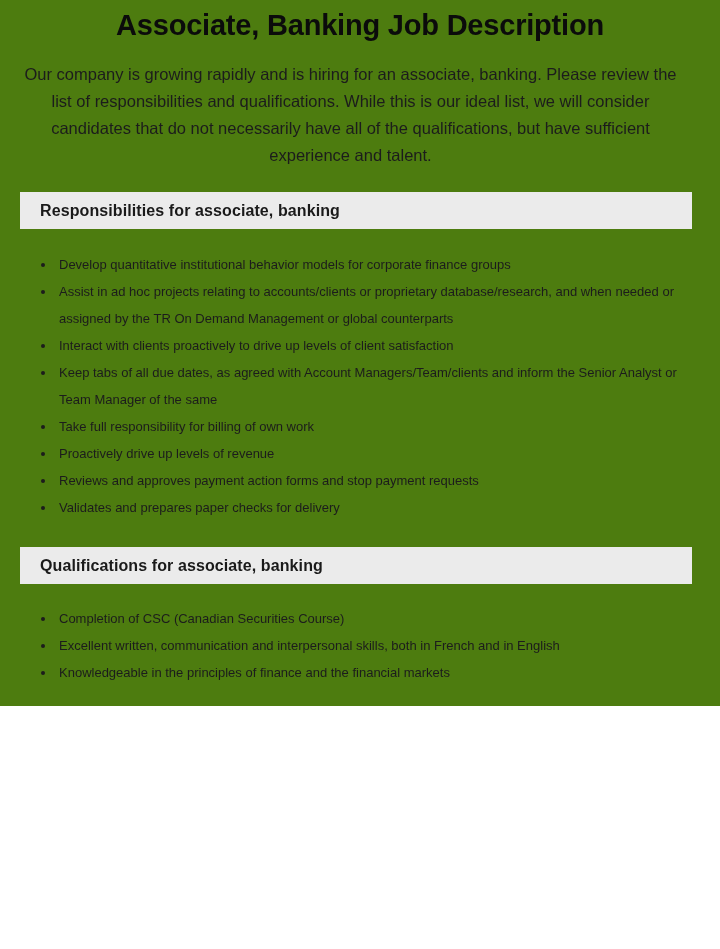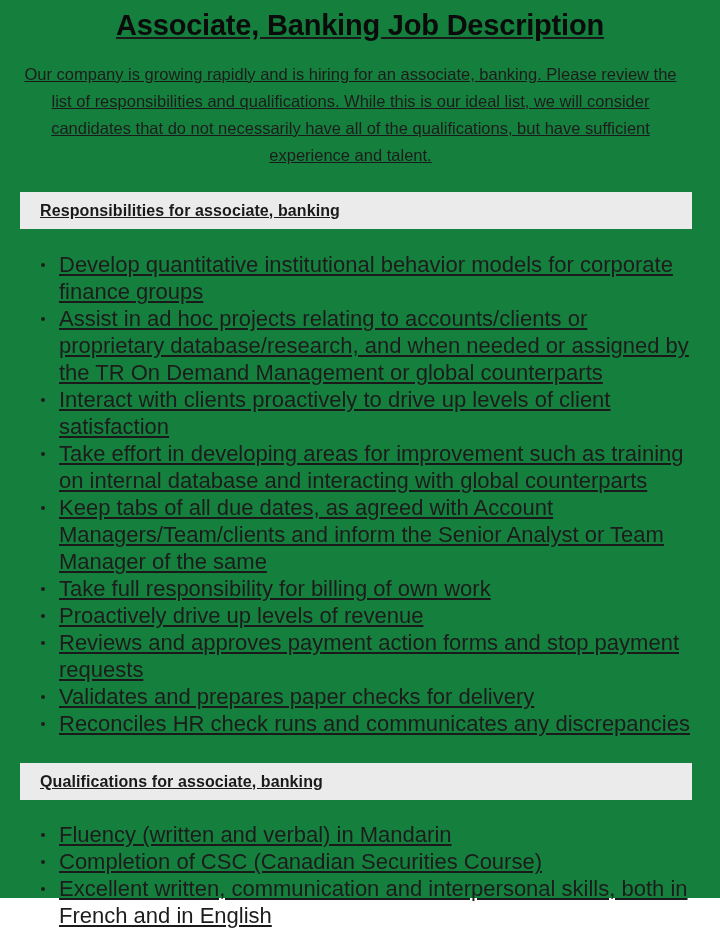--- a/index.html
+++ b/index.html
@@ -12,25 +12,24 @@
     width: 720px;
     height: 949px;
     overflow: hidden;
     font-family: "Liberation Sans", "DejaVu Sans", sans-serif;
     color: #1a1a1a;
     -webkit-font-smoothing: antialiased;
   }
 
   .page {
     width: 720px;
-    height: 898px;
+    height: 706px;
     position: relative;
     box-sizing: border-box;
-    background: #15803d;
-    text-decoration: underline;
+    background: #4d7c0f;
   }
 
   
   .doc-title {
     margin: 0;
     padding: 6px 20px 0 20px;
     text-align: center;
     font-family: "Liberation Sans", "DejaVu Sans", sans-serif;
     font-size: 29px;
     font-weight: bold;
@@ -81,21 +80,21 @@
   }
   .responsibilities ul.bullets {
     margin-top: 22px;
   }
   .qualifications ul.bullets {
     margin-top: 21px;
   }
   ul.bullets li {
     position: relative;
     padding: 0 24px 0 59px;
-    font-size: 22px;
+    font-size: 13px;
     line-height: 27px;
     color: #1c1c1c;
   }
   ul.bullets li::before {
     content: "";
     position: absolute;
     left: 41px;
     top: 12px;
     width: 4px;
     height: 4px;
@@ -113,34 +112,32 @@
   <p class="intro">Our company is growing rapidly and is hiring for an associate, banking. Please review the list of responsibilities and qualifications. While this is our ideal list, we will consider candidates that do not necessarily have all of the qualifications, but have sufficient experience and talent.</p>
 
   <div class="section responsibilities">
     <div class="section-bar">
       <span class="section-bar-label">Responsibilities for associate, banking</span>
     </div>
     <ul class="bullets">
       <li>Develop quantitative institutional behavior models for corporate finance groups</li>
       <li>Assist in ad hoc projects relating to accounts/clients or proprietary database/research, and when needed or assigned by the TR On Demand Management or global counterparts</li>
       <li>Interact with clients proactively to drive up levels of client satisfaction</li>
-      <li>Take effort in developing areas for improvement such as training on internal database and interacting with global counterparts</li>
       <li>Keep tabs of all due dates, as agreed with Account Managers/Team/clients and inform the Senior Analyst or Team Manager of the same</li>
       <li>Take full responsibility for billing of own work</li>
       <li>Proactively drive up levels of revenue</li>
       <li>Reviews and approves payment action forms and stop payment requests</li>
       <li>Validates and prepares paper checks for delivery</li>
-      <li>Reconciles HR check runs and communicates any discrepancies</li>
     </ul>
   </div>
 
   <div class="section qualifications">
     <div class="section-bar">
       <span class="section-bar-label">Qualifications for associate, banking</span>
     </div>
     <ul class="bullets">
-      <li>Fluency (written and verbal) in Mandarin</li>
       <li>Completion of CSC (Canadian Securities Course)</li>
       <li>Excellent written, communication and interpersonal skills, both in French and in English</li>
+      <li>Knowledgeable in the principles of finance and the financial markets</li>
     </ul>
   </div>
 
 </div>
 
 </body></html>

